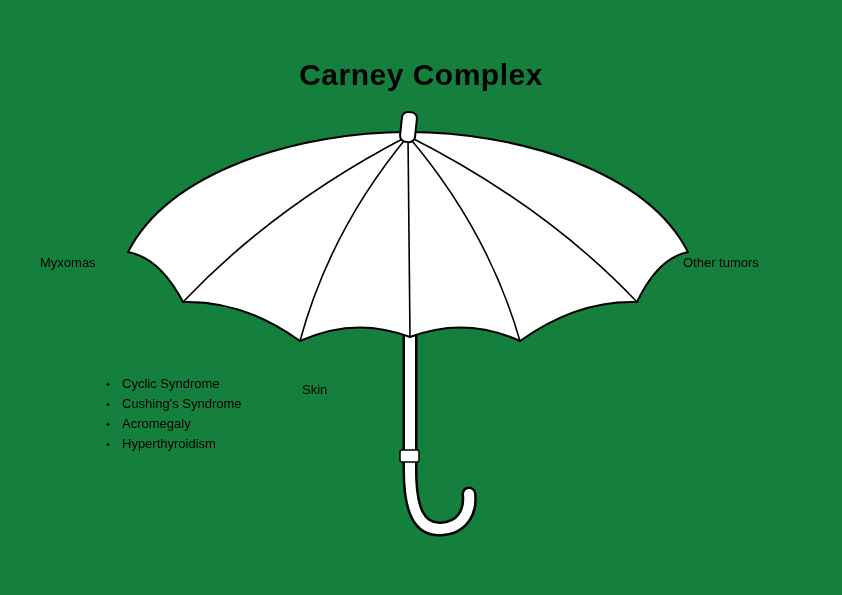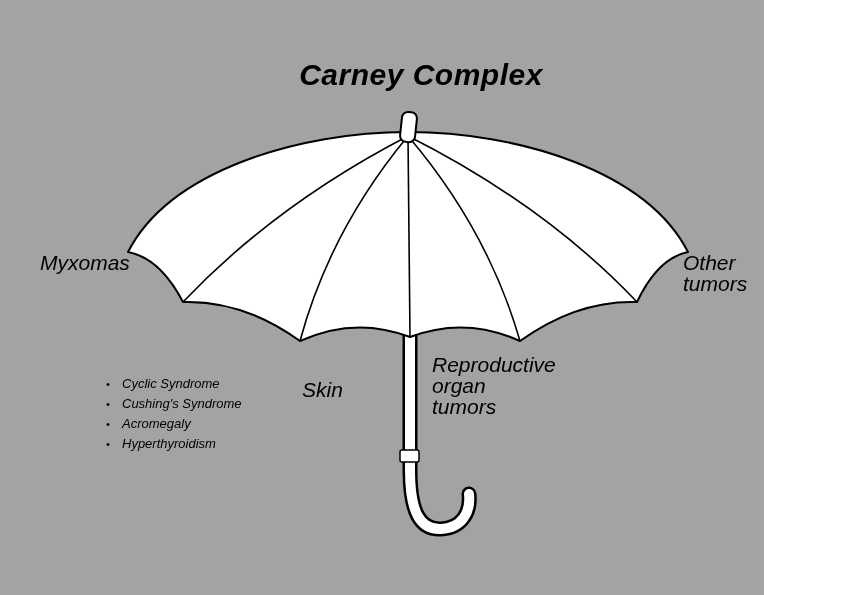--- a/index.html
+++ b/index.html
@@ -3,25 +3,24 @@
 <meta charset="utf-8">
 <style>
   html, body {
     margin: 0;
     padding: 0;
     background: #ffffff;
     font-family: "Liberation Sans", sans-serif;
   }
   .page {
     position: relative;
-    width: 764px;
+    width: 842px;
     height: 595px;
-    background: #a3a3a3;
+    background: #15803d;
     overflow: hidden;
-    font-style: italic;
   }
   .umbrella-svg {
     position: absolute;
     left: 0;
     top: 0;
     width: 842px;
     height: 595px;
   }
   .title {
     position: absolute;
@@ -29,21 +28,21 @@
     top: 58px;
     width: 842px;
     text-align: center;
     font-size: 30px;
     font-weight: bold;
     color: #000000;
     letter-spacing: 0.5px;
   }
   .label {
     position: absolute;
-    font-size: 21px;
+    font-size: 13px;
     color: #000000;
     line-height: 21px;
   }
   .label-myxomas        { left: 40px;  top: 252px; }
   .label-other-tumors   { left: 683px; top: 252px; }
   .label-overactive     { left: 75px;  top: 322px; width: 185px; }
   .label-skin           { left: 302px; top: 355px; margin-top: 24px; }
   .label-reproductive   { left: 432px; top: 354px; width: 120px; }
   .label-nerves-bones   { left: 628px; top: 322px; width: 152px; }
   .causing-block {
@@ -106,21 +105,20 @@
     <g>
       <rect x="401" y="112" width="15" height="30" rx="6" fill="#ffffff" stroke="#000000" stroke-width="2" transform="rotate(6 408 127)"></rect>
     </g>
   </svg>
 
   <div class="title">Carney Complex</div>
 
   <div class="label label-myxomas">Myxomas</div>
   <div class="label label-other-tumors">Other tumors</div>
   <div class="label label-skin">Skin</div>
-  <div class="label label-reproductive">Reproductive organ tumors</div>
 
   <div class="causing-block">
     <ul class="causing-list">
       <li>
         <span class="bullet">•</span>
         <span>Cyclic Syndrome</span>
       </li>
       <li>
         <span class="bullet">•</span>
         <span>Cushing's Syndrome</span>

